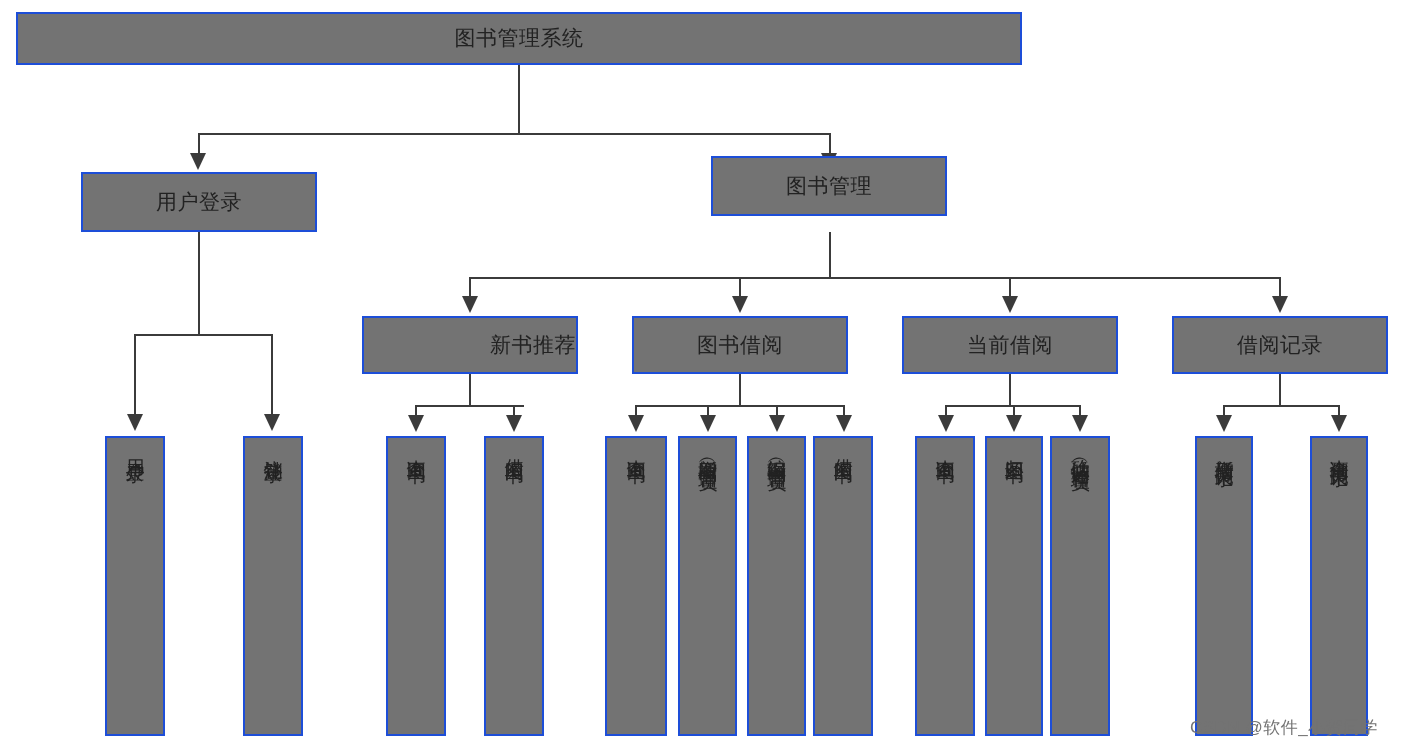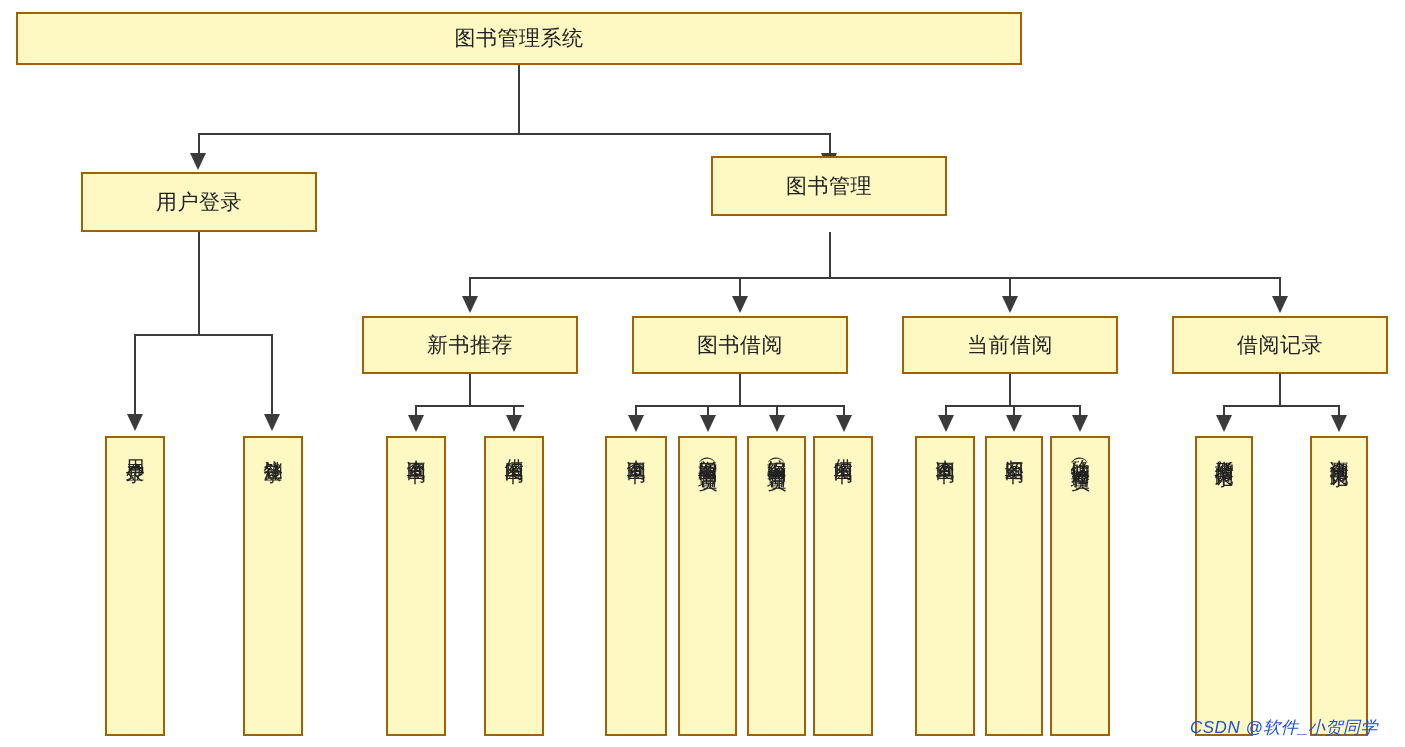--- a/index.html
+++ b/index.html
@@ -14,22 +14,22 @@
     position: relative;
     width: 1405px;
     height: 747px;
     background: #ffffff;
     overflow: hidden;
   }
   
   .node {
     position: absolute;
     box-sizing: border-box;
-    border: 2px solid #a16207;
-    background: #fef9c3;
+    border: 2px solid #1d4ed8;
+    background: #737373;
     display: flex;
     align-items: center;
     justify-content: center;
     color: #222222;
     line-height: 1.18;
   }
   .node.h {            
     font-size: 21px;
     letter-spacing: 0.5px;
   }
@@ -59,24 +59,23 @@
     width: 0;
     height: 0;
     border-left: 8px solid transparent;
     border-right: 8px solid transparent;
     border-top: 17px solid #3b3b3b;
   }
   
   #watermark {
     position: absolute;
     font-size: 17px;
-    color: #1d4ed8;
+    color: #737373;
     white-space: nowrap;
     letter-spacing: 0.5px;
-    font-style: italic;
   }
 </style>
 </head>
 <body>
 
 <div id="canvas">
 
   <div class="ln v" style="left:518px; top:65px; height:69px;"></div>
 
   <div class="ln h" style="left:198px; top:133px; width:632px;"></div>
@@ -143,21 +142,21 @@
     <span>图书管理系统</span>
   </div>
 
   <div class="node h" style="left:81px; top:172px; width:236px; height:60px;">
     <span>用户登录</span>
   </div>
   <div class="node h" style="left:711px; top:156px; width:236px; height:60px;">
     <span>图书管理</span>
   </div>
 
-  <div class="node h" style="left:362px; top:316px; width:216px; height:58px;">
+  <div class="node h" style="left:362px; top:316px; width:216px; height:58px;justify-content:flex-end;">
     <span>新书推荐</span>
   </div>
   <div class="node h" style="left:632px; top:316px; width:216px; height:58px;justify-content:center;">
     <span>图书借阅</span>
   </div>
   <div class="node h" style="left:902px; top:316px; width:216px; height:58px;">
     <span>当前借阅</span>
   </div>
   <div class="node h" style="left:1172px; top:316px; width:216px; height:58px;">
     <span>借阅记录</span>

